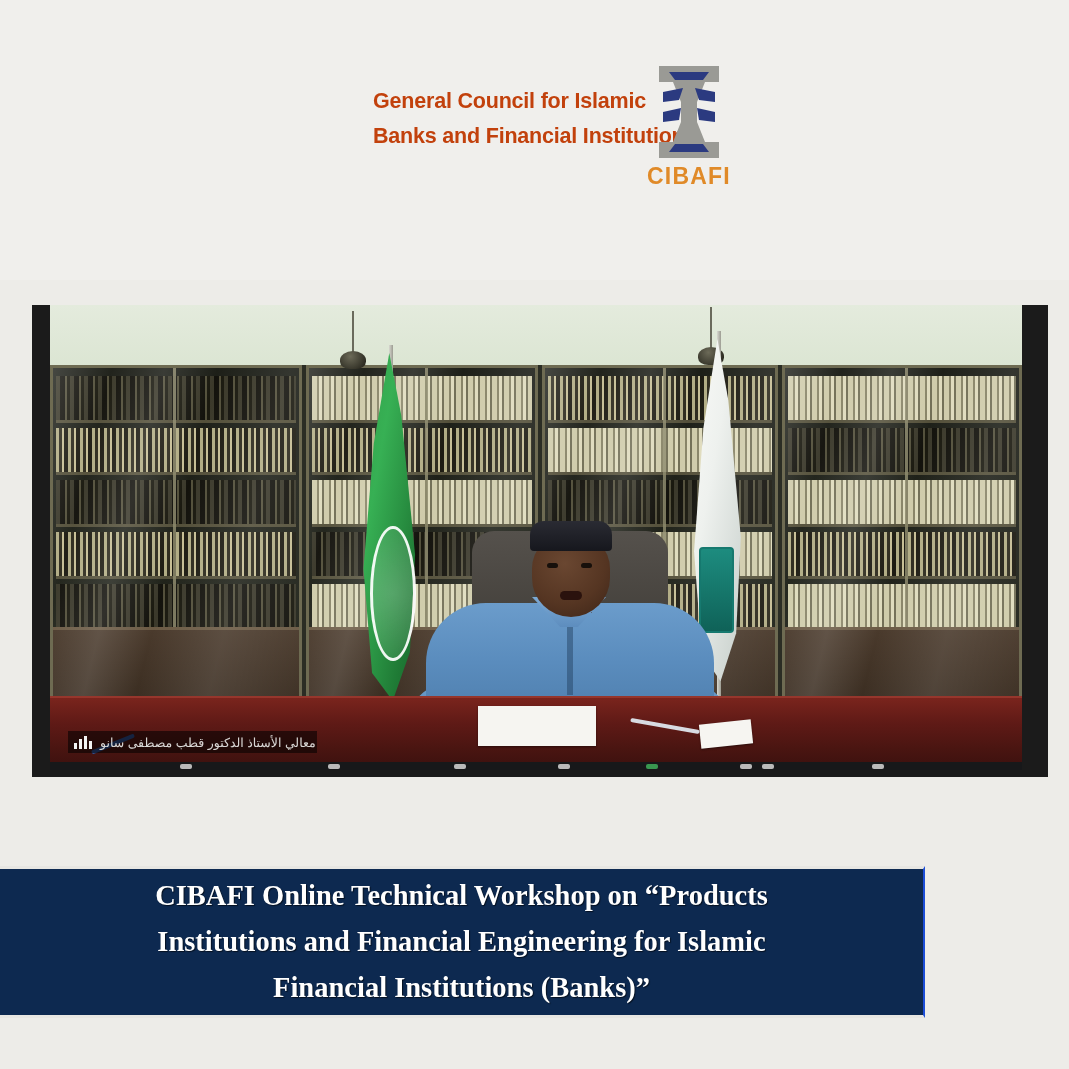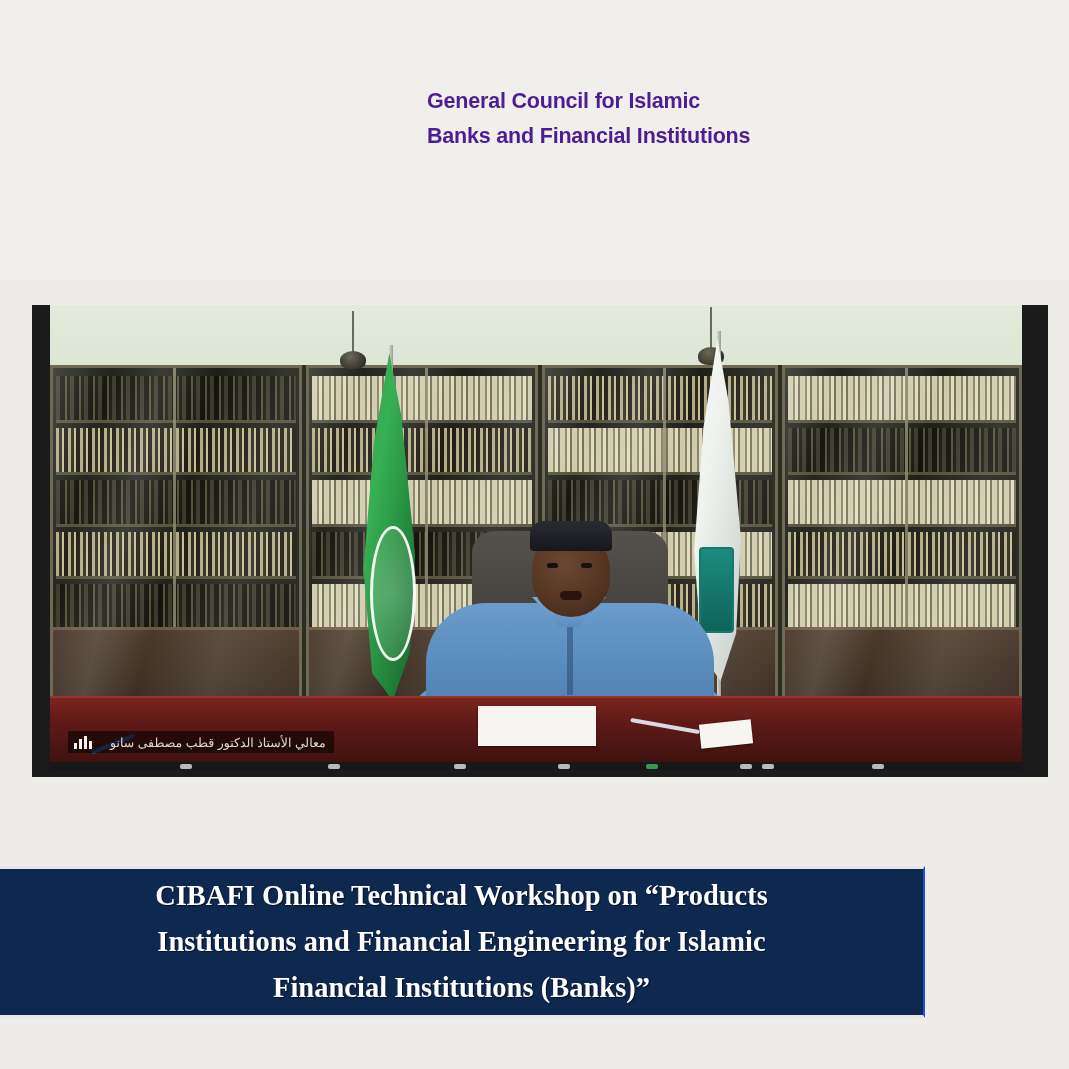--- a/index.html
+++ b/index.html
@@ -25,21 +25,21 @@
     left: 232px; top: 62px;
     width: 620px; height: 130px;
     display: flex;
     align-items: flex-start;
     justify-content: center;
   }
   .logo-en {
     width: 262px;
     text-align: right;
     padding-top: 22px;
-    color: #4c1d95;
+    color: #c2410c;
     font-size: 21.5px;
     font-weight: 600;
     line-height: 1.62;
     letter-spacing: -0.2px;
     white-space: nowrap;
     margin-left: 32px;
   }
   .logo-mark {
     width: 92px;
     margin: 0 8px;
@@ -299,22 +299,22 @@
   }
   .tb-dot.green { background: #3fae5a; }
 
   
   .caption {
     position: absolute;
     left: 18px; bottom: 17px;
     height: 22px;
     display: flex;
     align-items: center;
-    gap: 18px;
-    padding: 0 8px 0 6px;
+    gap: 8px;
+    padding: 0 1px 0 6px;
     background: rgba(0,0,0,0.55);
   }
   .audio-bars {
     display: inline-flex;
     align-items: flex-end;
     gap: 2px;
     height: 13px;
   }
   .audio-bars i {
     display: block; width: 3px; background: #f2f2f2;
@@ -360,20 +360,32 @@
 <body>
 
 <div class="header">
   <div class="logo-lockup">
 
     <div class="logo-en">
       <div>General Council for Islamic</div>
       <div>Banks and Financial Institutions</div>
     </div>
 
+    <div class="logo-mark">
+      <svg width="80" height="100" viewBox="0 0 80 100">
+        <path d="M10 4 H70 V20 H56 L48 40 V60 L56 80 H70 V96 H10 V80 H24 L32 60 V40 L24 20 H10 Z" fill="#9a9a95"></path>
+        <path d="M20 10 H60 L54 18 H26 Z" fill="#2b3a80"></path>
+        <path d="M20 90 H60 L54 82 H26 Z" fill="#2b3a80"></path>
+        <path d="M14 30 L34 26 L30 38 L14 40 Z" fill="#2b3a80"></path>
+        <path d="M66 30 L46 26 L50 38 L66 40 Z" fill="#2b3a80"></path>
+        <path d="M14 50 L32 46 L30 58 L14 60 Z" fill="#2b3a80"></path>
+        <path d="M66 50 L48 46 L50 58 L66 60 Z" fill="#2b3a80"></path>
+      </svg>
+      <div class="logo-wordmark">CIBAFI</div>
+    </div>
 
 
   </div>
 </div>
 
 <div class="video-panel">
   <div class="video-inner">
 
     <div class="wall"></div>
 

